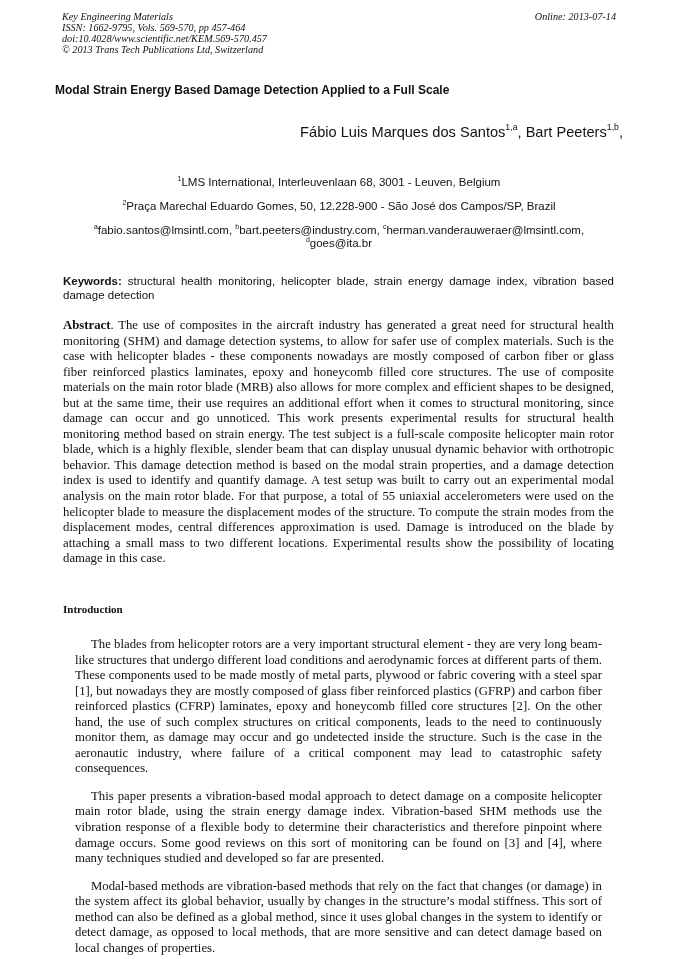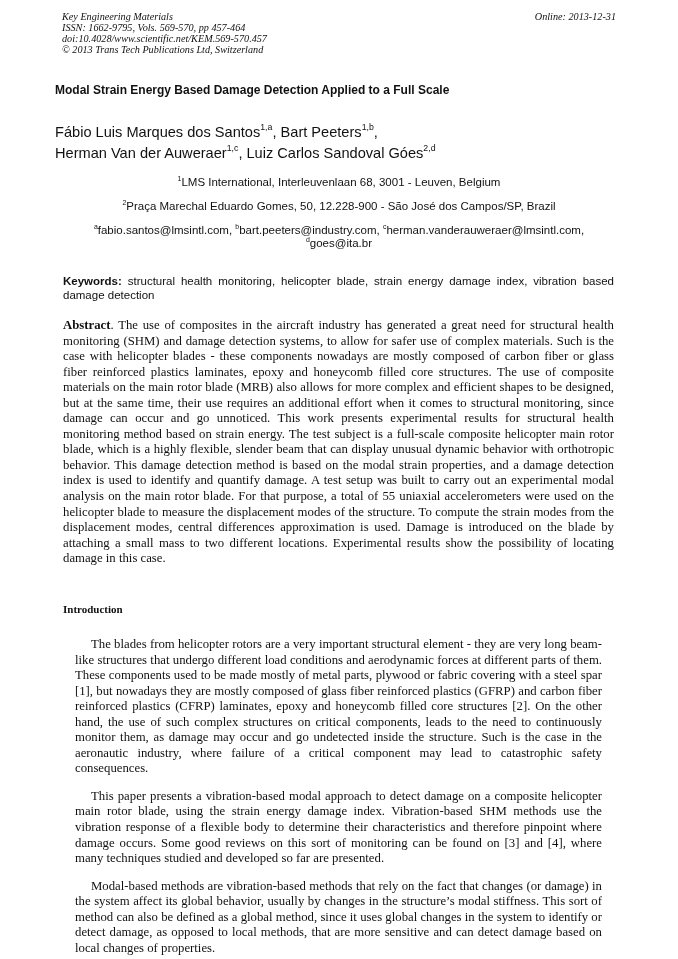--- a/index.html
+++ b/index.html
@@ -2,21 +2,21 @@
 <html><head>
 <meta charset="utf-8">
 <style>
   html, body { margin: 0; padding: 0; background: #ffffff; }
   body { width: 678px; height: 959px; position: relative; overflow: hidden; color: #111; }
   .header { position: absolute; top: 11px; left: 62px; right: 62px; font-family: "Liberation Serif", serif; font-style: italic; font-size: 10.2px; line-height: 11px; }
   .header .left { position: absolute; left: 0; top: 0; }
   .header .right { position: absolute; right: 0; top: 0; }
   .header .left div { white-space: nowrap; }
   .title { position: absolute; top: 81px; left: 55px; right: 55px; text-align: left; font-family: "Liberation Sans", sans-serif; font-weight: bold; font-size: 12px; line-height: 18.5px; }
-  .authors { position: absolute; top: 122px; left: 55px; right: 55px; text-align: left; font-family: "Liberation Sans", sans-serif; font-size: 14.6px; line-height: 21px; }
+  .authors { position: absolute; top: 122px; left: 55px; right: 55px; text-align: right; font-family: "Liberation Sans", sans-serif; font-size: 14.6px; line-height: 21px; }
   sup { font-size: 0.6em; line-height: 0; vertical-align: 0.75em; }
   .affil { position: absolute; left: 55px; right: 55px; text-align: center; font-family: "Liberation Sans", sans-serif; font-size: 11.5px; line-height: 14px; }
   .emails { position: absolute; top: 224px; left: 60px; right: 60px; text-align: center; font-family: "Liberation Sans", sans-serif; font-size: 11.5px; line-height: 13px; }
   .keywords { position: absolute; top: 274px; left: 63px; right: 64px; font-family: "Liberation Sans", sans-serif; font-size: 11.5px; line-height: 14.2px; text-align: justify; }
   .keywords b { font-weight: bold; }
   .body-text { font-family: "Liberation Serif", serif; font-size: 12.75px; line-height: 15.55px; text-align: justify; }
   .abstract { position: absolute; top: 318px; left: 63px; right: 64px; }
   .abstract b { font-weight: bold; }
   .intro-h { position: absolute; top: 603px; left: 63px; font-family: "Liberation Serif", serif; font-weight: bold; font-size: 11px; }
   .intro { position: absolute; top: 625px; left: 63px; right: 64px; }
@@ -25,33 +25,30 @@
 </head>
 <body>
 
 <div class="header">
   <div class="left">
     <div>Key Engineering Materials</div>
     <div>ISSN: 1662-9795, Vols. 569-570, pp 457-464</div>
     <div>doi:10.4028/www.scientific.net/KEM.569-570.457</div>
     <div>© 2013 Trans Tech Publications Ltd, Switzerland</div>
   </div>
-  <div class="right">Online: 2013-12-31</div>
+  <div class="right">Online: 2013-07-14</div>
 </div>
 
 <div class="title">
   <div>Modal Strain Energy Based Damage Detection Applied to a Full Scale</div>
 </div>
 
 <div class="authors">
   <div>
     <span>Fábio Luis Marques dos Santos</span><sup>1,a</sup><span>, </span><span>Bart Peeters</span><sup>1,b</sup><span>,</span>
-  </div>
-  <div>
-    <span>Herman Van der Auweraer</span><sup>1,c</sup><span>, </span><span>Luiz Carlos Sandoval Góes</span><sup>2,d</sup>
   </div>
 </div>
 
 <div class="affil" style="top:175px;">
   <sup>1</sup><span>LMS International, Interleuvenlaan 68, 3001 - Leuven, Belgium</span>
 </div>
 <div class="affil" style="top:199px;">
   <sup>2</sup><span>Praça Marechal Eduardo Gomes, 50, 12.228-900 - São José dos Campos/SP, Brazil</span>
 </div>
 

